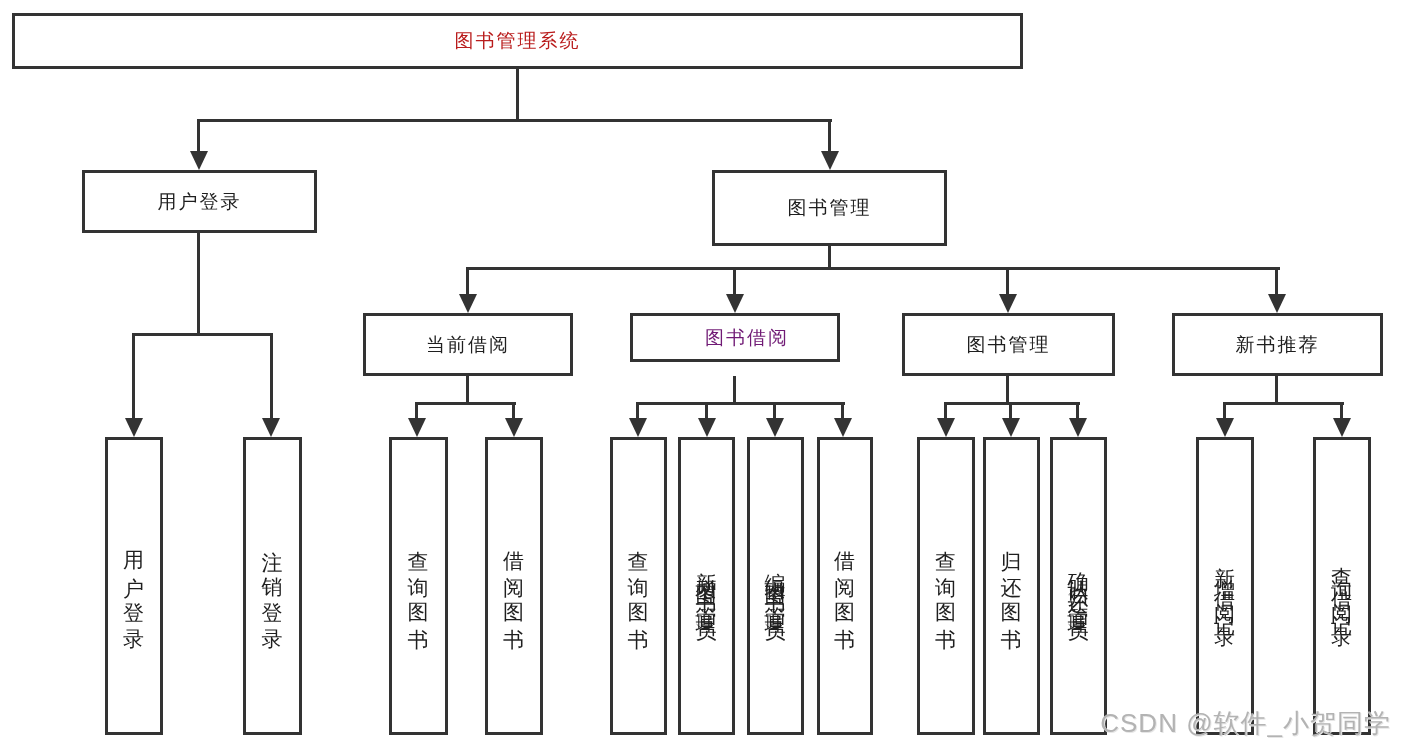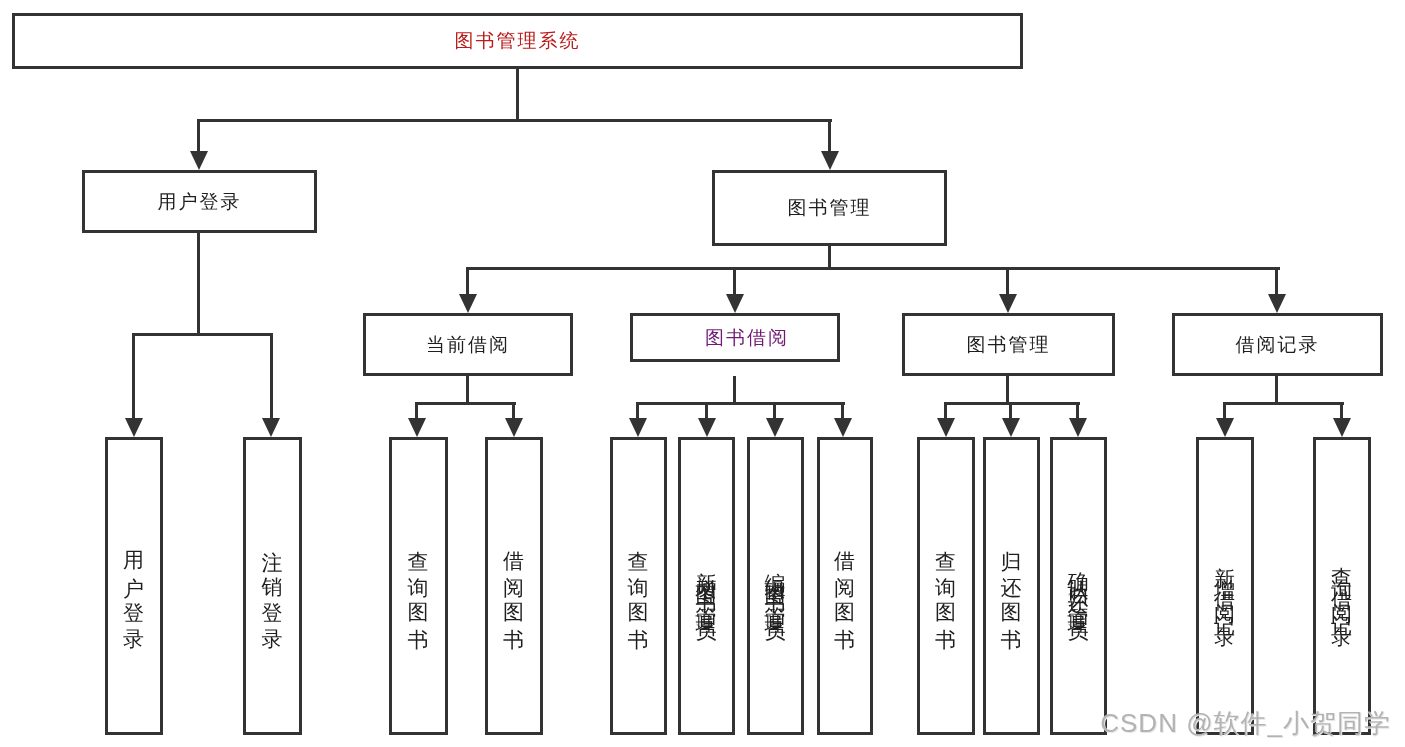--- a/index.html
+++ b/index.html
@@ -58,21 +58,21 @@
 <body>
 
 <div class="canvas">
   <div id="nodes-layer">
       <div class="node" style="left: 12px; top: 13px; width: 1011px; height: 56px; border-color: rgb(51, 51, 51); color: #b91c1c;">图书管理系统</div>
       <div class="node" style="left: 82px; top: 170px; width: 235px; height: 63px; border-color: rgb(51, 51, 51); color: rgb(31, 31, 31);">用户登录</div>
       <div class="node" style="left: 712px; top: 170px; width: 235px; height: 76px; border-color: rgb(51, 51, 51); color: rgb(31, 31, 31);">图书管理</div>
       <div class="node" style="left: 363px; top: 313px; width: 210px; height: 63px; border-color: rgb(51, 51, 51); color: rgb(31, 31, 31);">当前借阅</div>
       <div class="node" style="left: 630px; top: 313px; width: 210px; height: 49px; border-color: rgb(51, 51, 51); color: #701a75; padding-left: 24px;">图书借阅</div>
       <div class="node" style="left: 902px; top: 313px; width: 213px; height: 63px; border-color: rgb(51, 51, 51); color: rgb(31, 31, 31);">图书管理</div>
-      <div class="node" style="left: 1172px; top: 313px; width: 211px; height: 63px; border-color: rgb(51, 51, 51); color: rgb(31, 31, 31);">借阅记录</div>
+      <div class="node" style="left: 1172px; top: 313px; width: 211px; height: 63px; border-color: rgb(51, 51, 51); color: rgb(31, 31, 31);">新书推荐</div>
       <div class="node vertical" style="left: 105px; top: 437px; width: 58px; height: 298px; border-color: rgb(51, 51, 51); color: rgb(31, 31, 31); letter-spacing: 26px;">用户登录</div>
       <div class="node vertical" style="left: 243px; top: 437px; width: 59px; height: 298px; border-color: rgb(51, 51, 51); color: rgb(31, 31, 31); letter-spacing: 26px;">注销登录</div>
       <div class="node vertical" style="left: 389px; top: 437px; width: 59px; height: 298px; border-color: rgb(51, 51, 51); color: rgb(31, 31, 31); letter-spacing: 26px;">查询图书</div>
       <div class="node vertical" style="left: 485px; top: 437px; width: 58px; height: 298px; border-color: rgb(51, 51, 51); color: rgb(31, 31, 31); letter-spacing: 26px;">借阅图书</div>
       <div class="node vertical" style="left: 610px; top: 437px; width: 57px; height: 298px; border-color: rgb(51, 51, 51); color: rgb(31, 31, 31); letter-spacing: 26px;">查询图书</div>
       <div class="node vertical" style="left: 678px; top: 437px; width: 57px; height: 298px; border-color: rgb(51, 51, 51); color: rgb(31, 31, 31); letter-spacing: 7px;">新增图书（管理员）</div>
       <div class="node vertical" style="left: 747px; top: 437px; width: 57px; height: 298px; border-color: rgb(51, 51, 51); color: rgb(31, 31, 31); letter-spacing: 7px;">编辑图书（管理员）</div>
       <div class="node vertical" style="left: 817px; top: 437px; width: 56px; height: 298px; border-color: rgb(51, 51, 51); color: rgb(31, 31, 31); letter-spacing: 26px;">借阅图书</div>
       <div class="node vertical" style="left: 917px; top: 437px; width: 58px; height: 298px; border-color: rgb(51, 51, 51); color: rgb(31, 31, 31); letter-spacing: 26px;">查询图书</div>
       <div class="node vertical" style="left: 983px; top: 437px; width: 57px; height: 298px; border-color: rgb(51, 51, 51); color: rgb(31, 31, 31); letter-spacing: 26px;">归还图书</div>

